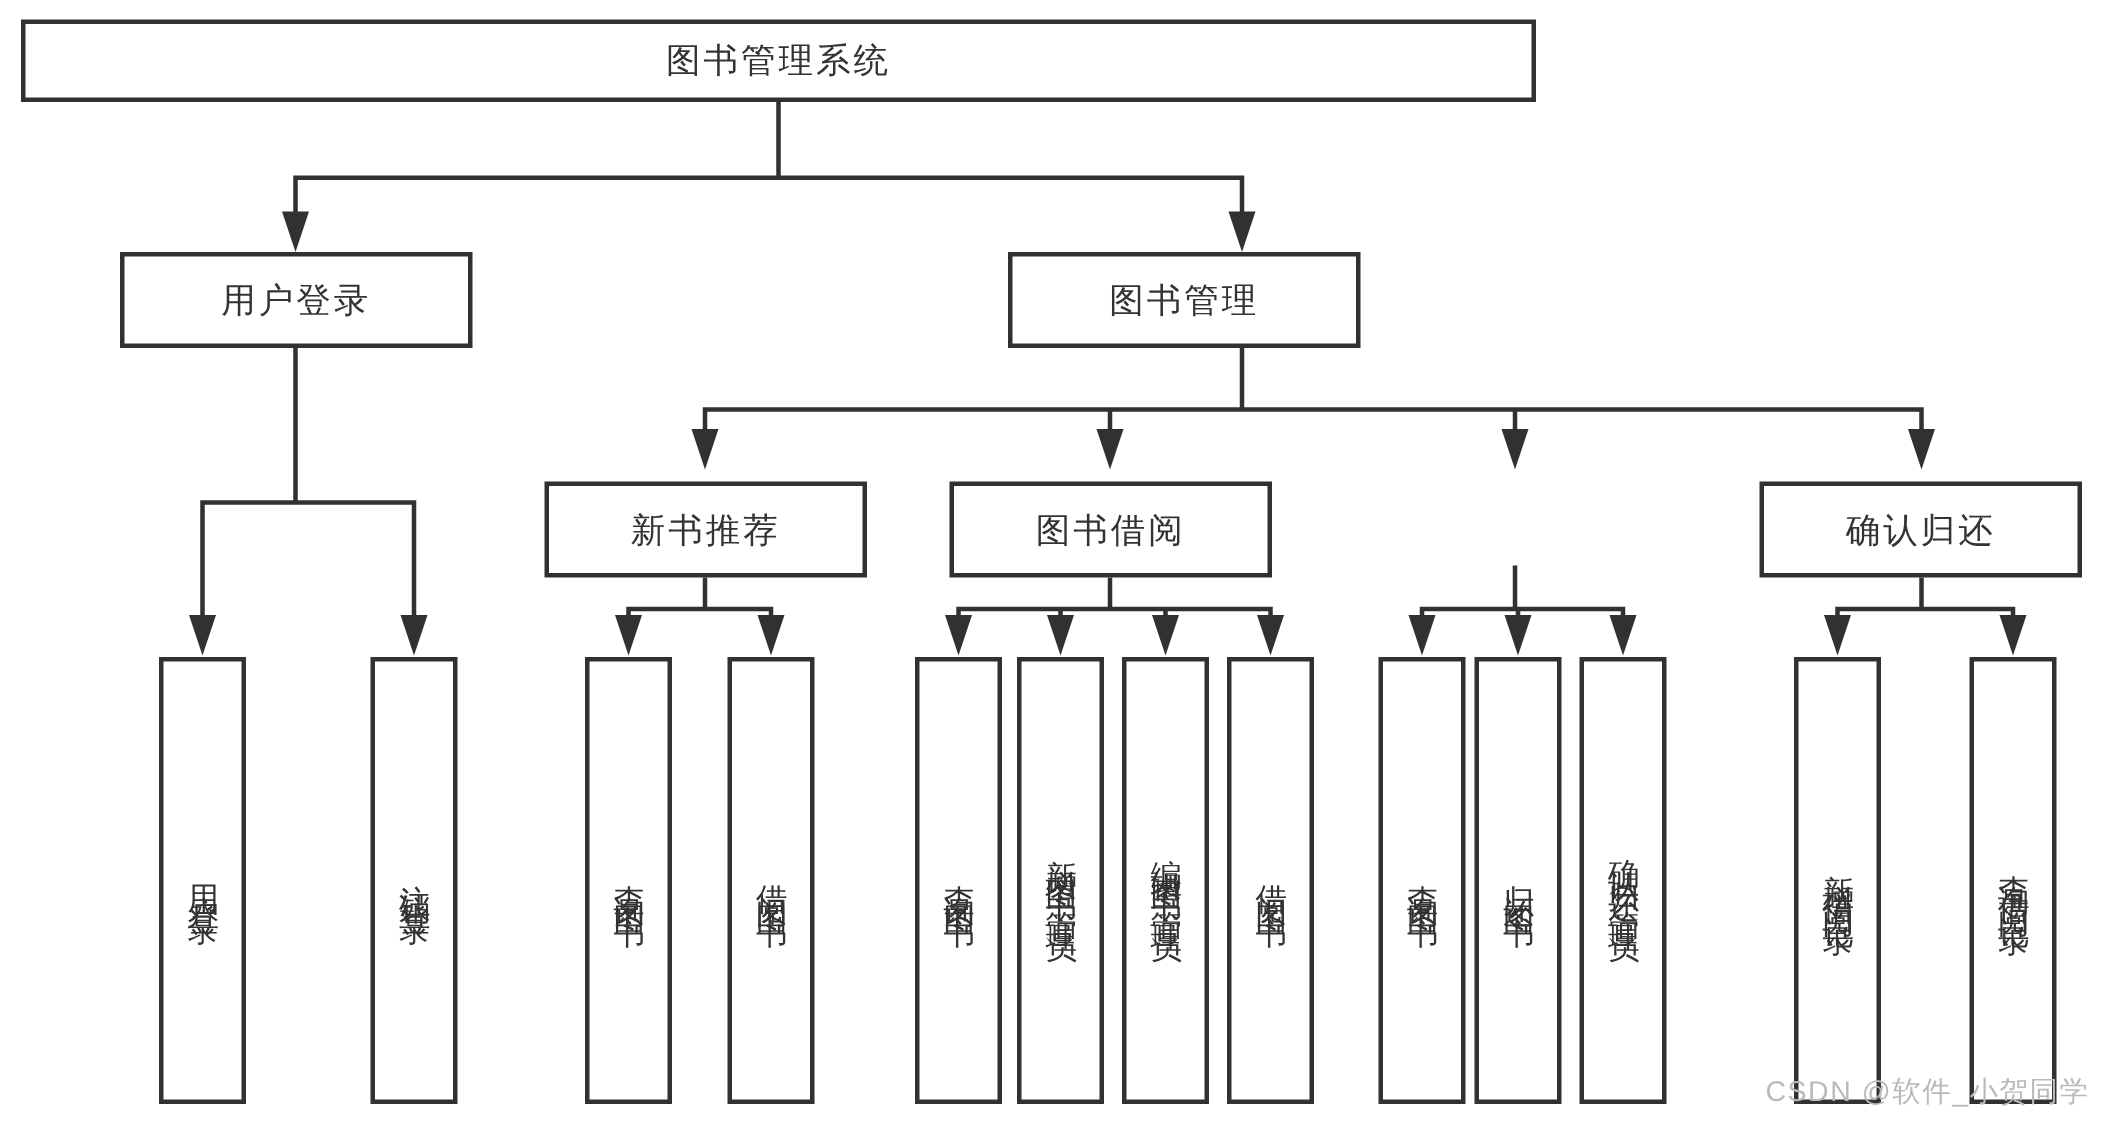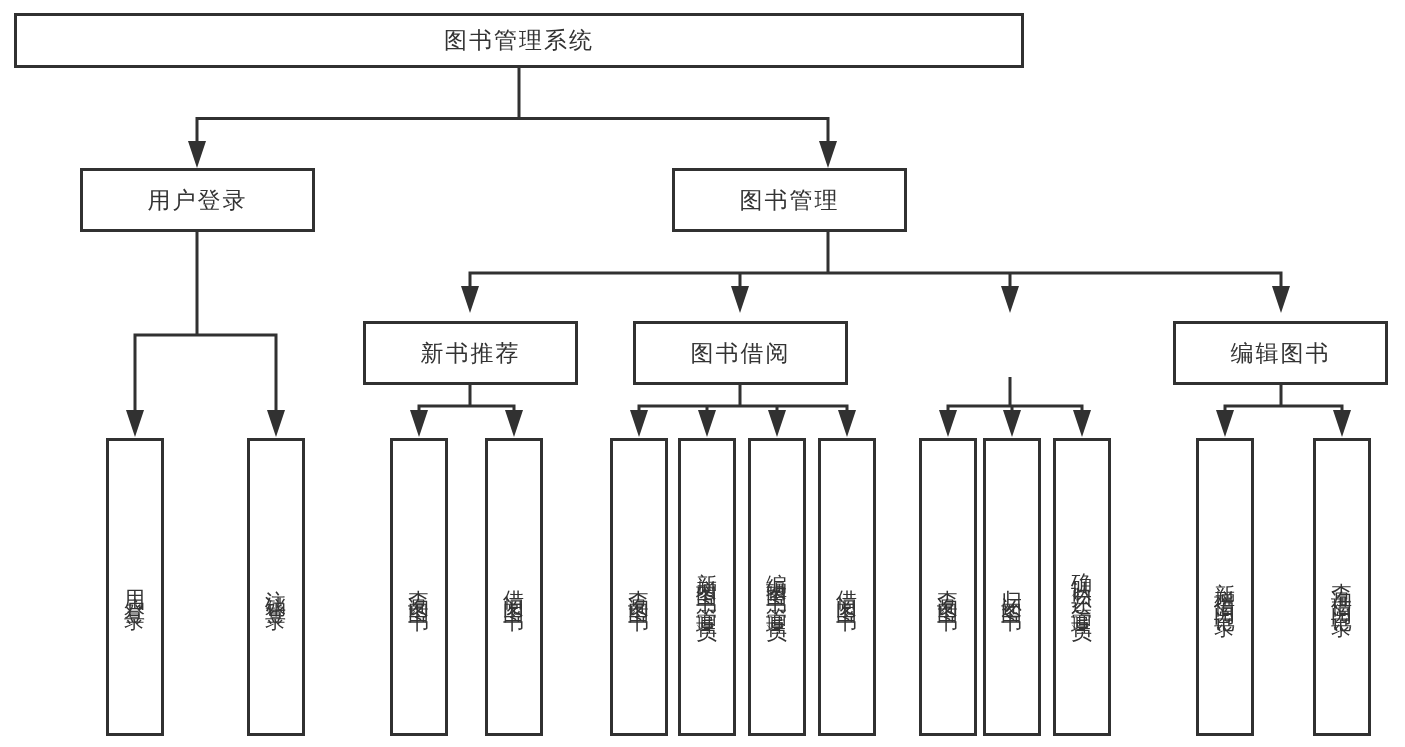--- a/index.html
+++ b/index.html
@@ -103,33 +103,34 @@
     </g>
   </svg>
 
   <div class="node hnode root-node">图书管理系统</div>
 
   <div class="node hnode l2" style="left:80px;">用户登录</div>
   <div class="node hnode l2" style="left:672px;">图书管理</div>
 
   <div class="node hnode l3" style="left:363px;">新书推荐</div>
   <div class="node hnode l3" style="left:633px;">图书借阅</div>
-  <div class="node hnode l3" style="left:1173px;">编辑图书</div>
+  <div class="node hnode l3" style="left:1173px;">确认归还</div>
 
   <div class="node vnode leaf" style="left:106px;">用户登录</div>
   <div class="node vnode leaf" style="left:247px;">注销登录</div>
 
   <div class="node vnode leaf" style="left:390px;">查询图书</div>
   <div class="node vnode leaf" style="left:485px;">借阅图书</div>
 
   <div class="node vnode leaf" style="left:610px;">查询图书</div>
   <div class="node vnode leaf" style="left:678px;">新增图书（管理员）</div>
   <div class="node vnode leaf" style="left:748px;">编辑图书（管理员）</div>
   <div class="node vnode leaf" style="left:818px;">借阅图书</div>
 
   <div class="node vnode leaf" style="left:919px;">查询图书</div>
   <div class="node vnode leaf" style="left:983px;">归还图书</div>
   <div class="node vnode leaf" style="left:1053px;">确认归还（管理员）</div>
 
   <div class="node vnode leaf" style="left:1196px;">新增借阅记录</div>
   <div class="node vnode leaf" style="left:1313px;">查询借阅记录</div>
 
+  <div id="watermark">CSDN @软件_小贺同学</div>
 </div>
 
 </body></html>

